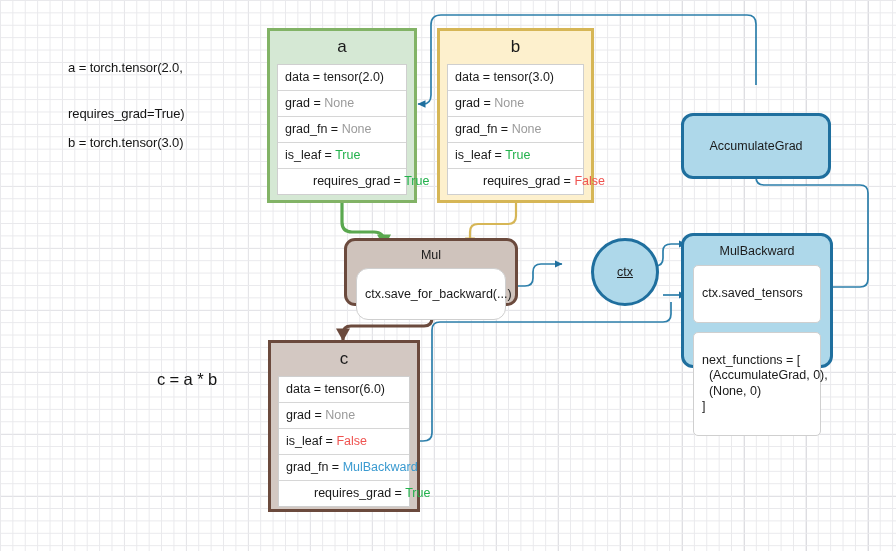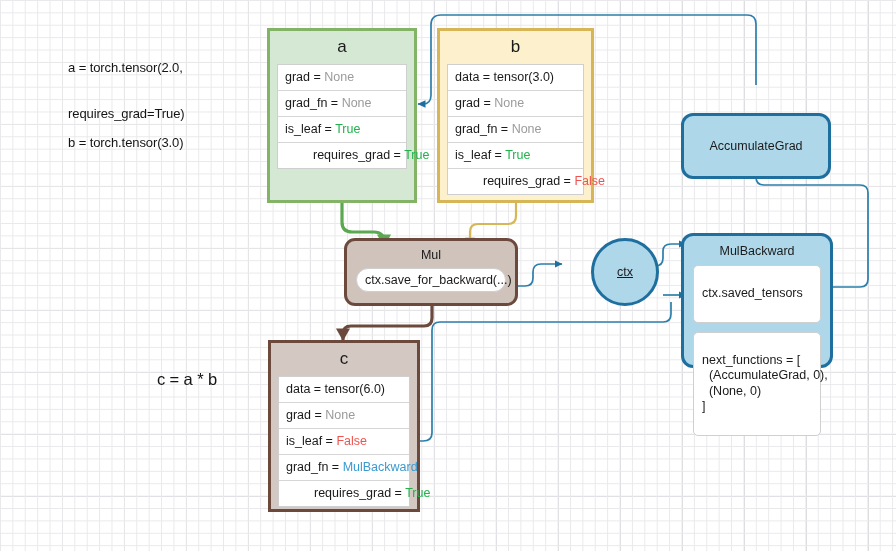--- a/index.html
+++ b/index.html
@@ -72,21 +72,21 @@
     background:#cfc3bc;
     border:3px solid #6b4a3d;
     border-radius:11px;
     box-sizing:border-box;
   }
   .op-mul .op-title{
     text-align:center;font-size:12.5px;padding:7px 0 6px 0;color:#1a1a1a;
   }
   .op-mul .op-field{
     margin:0 9px 9px 9px;background:#fff;border:1px solid #cfcfcf;border-radius:12px;
-    font-size:12.5px;padding:4px 8px;white-space:nowrap;
+    font-size:12.5px;padding:18px 8px;white-space:nowrap;
   }
 
   .node-blue{
     position:absolute;
     background:#aed8ea;
     border:3px solid #1f6f9e;
     border-radius:12px;
     box-sizing:border-box;
     margin-top:28px;
   }
@@ -162,20 +162,21 @@
     <span>b = torch.tensor(3.0)</span>
   </div>
 
   <div class="code-label" style="left:139px;top:345px;font-size:16.5px;">
     <span>c = a * b</span>
   </div>
 
   <div class="tensor t-green" style="left:267px;top:28px;width:150px;height:175px;">
     <div class="title">a</div>
     <div class="rows">
+      <div class="row"><span>data = </span><span>tensor(2.0)</span></div>
       <div class="row"><span>grad = </span><span class="v-none">None</span></div>
       <div class="row"><span>grad_fn = </span><span class="v-none">None</span></div>
       <div class="row"><span>is_leaf = </span><span class="v-true">True</span></div>
       <div class="row"><span>requires_grad = </span><span class="v-true">True</span></div>
     </div>
   </div>
 
   <div class="tensor t-yellow" style="left:437px;top:28px;width:157px;height:175px;">
     <div class="title">b</div>
     <div class="rows">

